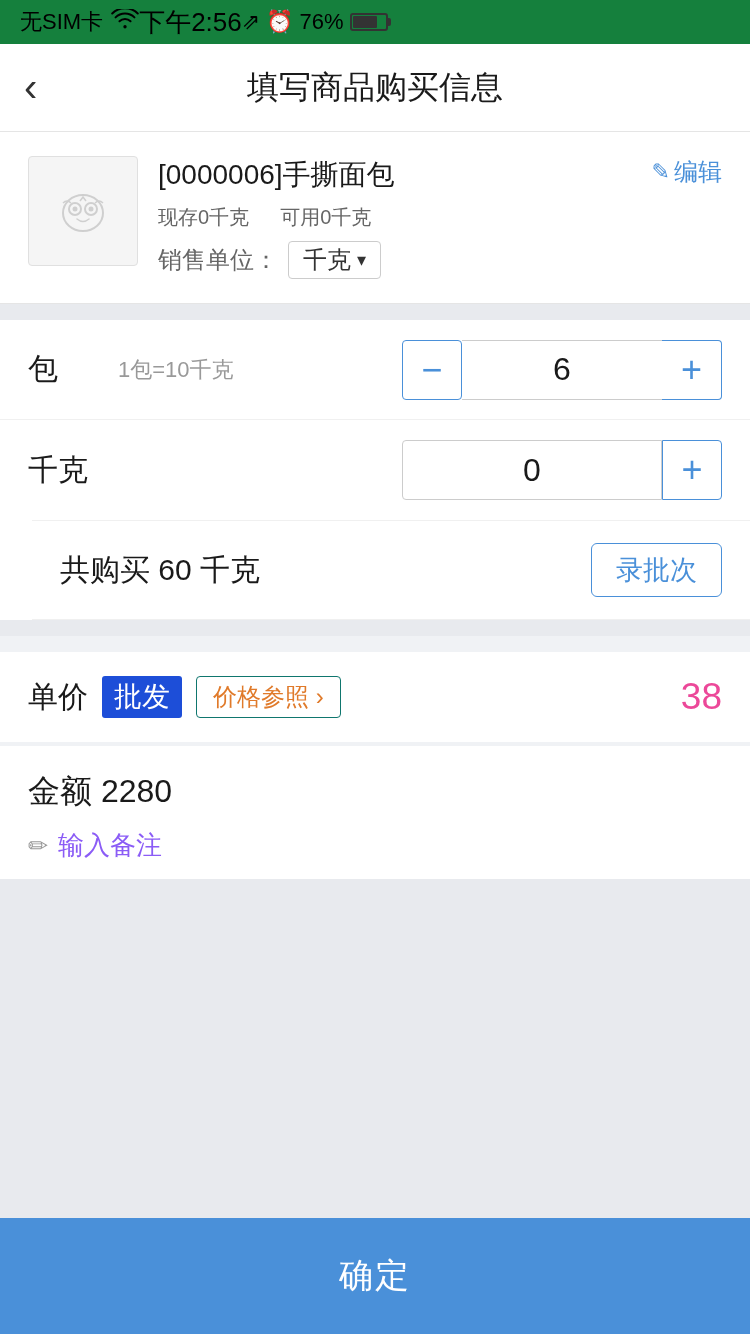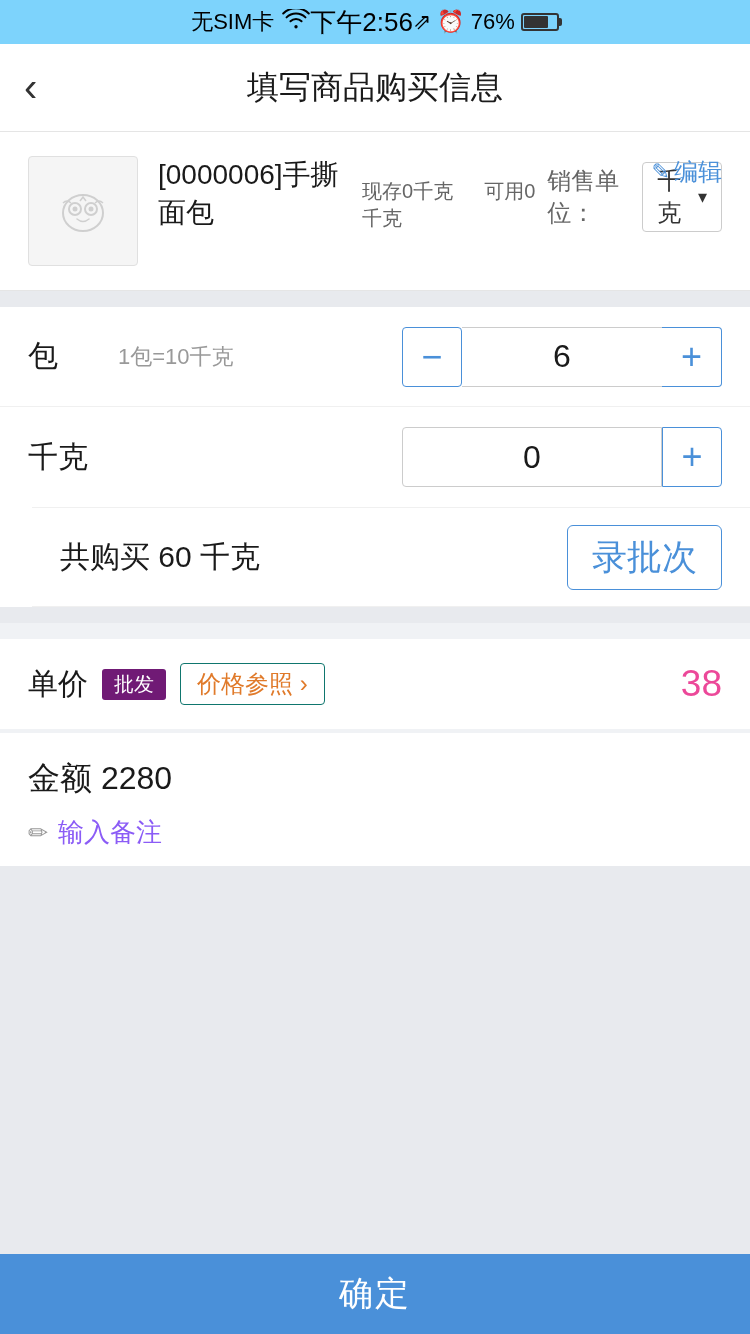--- a/index.html
+++ b/index.html
@@ -10,24 +10,24 @@
       font-family: -apple-system, "PingFang SC", "Helvetica Neue", sans-serif;
       background: #f0f2f5;
       display: flex;
       flex-direction: column;
     }
 
     
     .status-bar {
       width: 100%;
       height: 44px;
-      background: #7dd3fc;
-      display: flex;
-      align-items: center;
-      justify-content: center;
+      background: #15803d;
+      display: flex;
+      align-items: center;
+      justify-content: flex-start;
       padding: 1px 20px;
       font-size: 24px;
       color: #000;
     }
     .status-left {
       display: flex;
       align-items: center;
       gap: 8px;
       font-size: 22px;
     }
@@ -114,35 +114,36 @@
       flex-shrink: 0;
     }
     .product-image svg {
       width: 60px;
       height: 60px;
       opacity: 0.5;
     }
     .product-info {
       flex: 1;
       display: flex;
+      flex-direction: column;
       gap: 10px;
-      align-items: flex-end;
     }
     .product-name {
       font-size: 28px;
       color: #1a1a1a;
       font-weight: 400;
     }
     .product-stock {
       font-size: 20px;
       color: #666;
     }
     .product-unit-row {
       display: flex;
       align-items: center;
+      gap: 10px;
       font-size: 24px;
       color: #666;
     }
     .unit-selector {
       border: 1px solid #ccc;
       border-radius: 4px;
       padding: 2px 14px;
       font-size: 24px;
       color: #333;
       background: #fff;
@@ -242,21 +243,21 @@
     }
     .total-text {
       font-size: 30px;
       color: #1a1a1a;
     }
     .batch-btn {
       border: 1px solid #4a90d9;
       border-radius: 6px;
       padding: 8px 24px;
       color: #4a90d9;
-      font-size: 35px;
+      font-size: 27px;
       background: #fff;
       cursor: pointer;
     }
 
     
     .price-section {
       background: #fff;
       margin-top: 16px;
     }
     .price-row {
@@ -265,23 +266,23 @@
       padding: 0 28px;
       height: 90px;
       background: #fff;
       gap: 14px;
     }
     .price-label {
       font-size: 30px;
       color: #1a1a1a;
     }
     .price-tag {
-      background: #701a75;
+      background: #1d4ed8;
       color: #fff;
-      font-size: 20px;
+      font-size: 28px;
       padding: 2px 12px;
       border-radius: 3px;
     }
     .price-ref-btn {
       border: 1px solid #0f766e;
       border-radius: 4px;
       padding: 4px 16px;
       color: #e07a2a;
       font-size: 24px;
       background: #fff;
@@ -325,21 +326,21 @@
 
     
     .main-content {
       flex: 1;
       background: #e8eaee;
     }
 
     
     .confirm-btn {
       width: 100%;
-      height: 80px;
+      height: 116px;
       background: #4a90d9;
       color: #fff;
       font-size: 34px;
       border: none;
       cursor: pointer;
       letter-spacing: 2px;
       flex-shrink: 0;
     }
   </style>
 </head>

